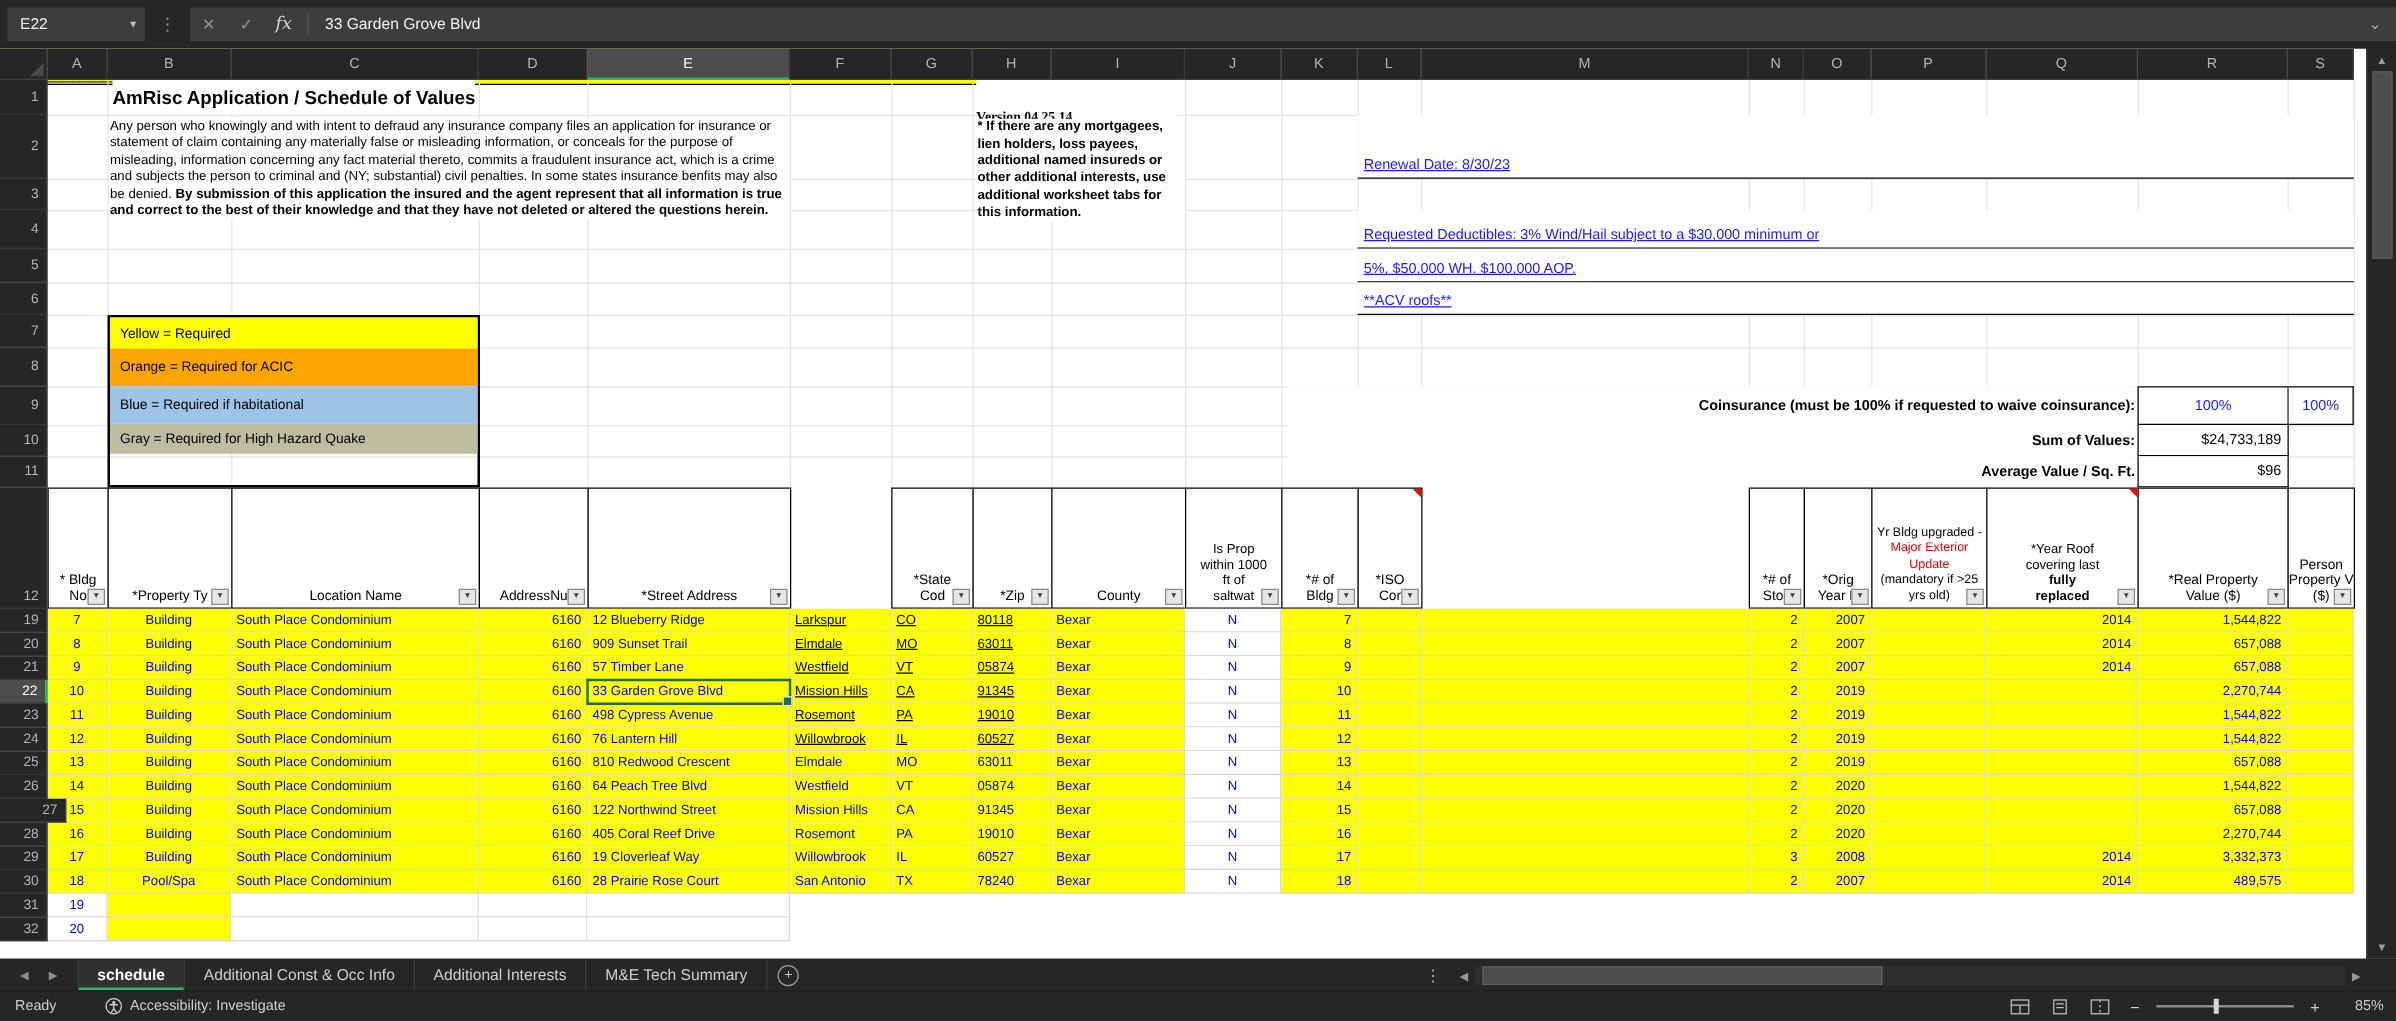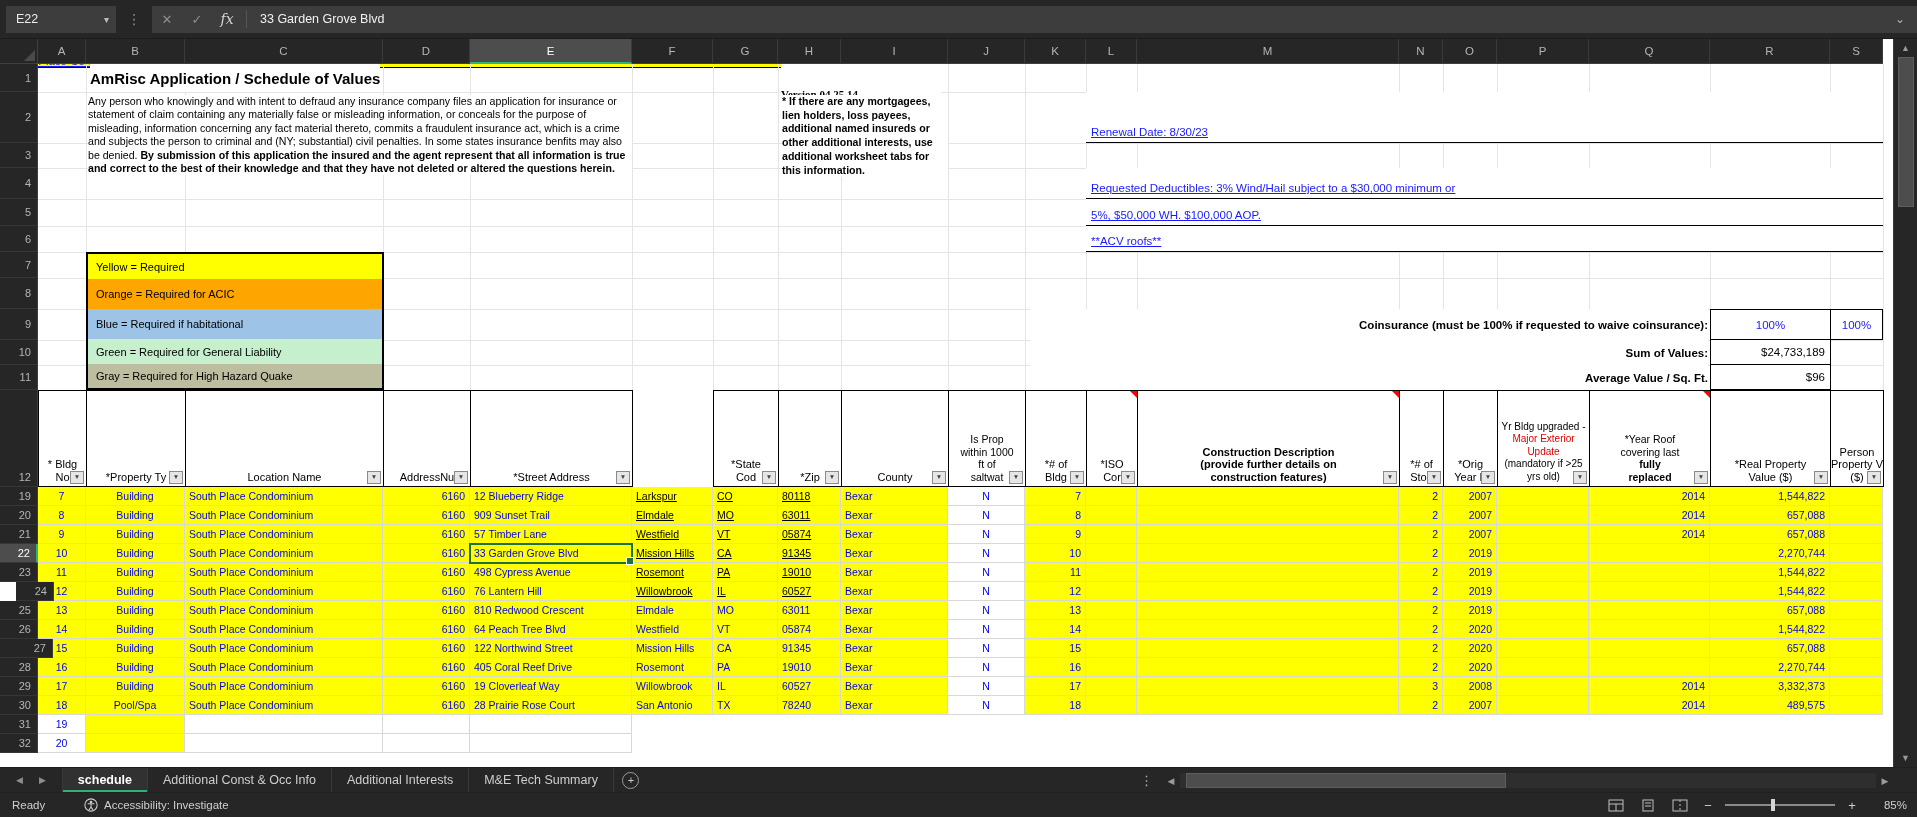--- a/index.html
+++ b/index.html
@@ -163,21 +163,20 @@
         <span class="bluelink">5%, $50,000 WH. $100,000 AOP.</span>
       </div>
     <div class="blueline r6">
         <span class="bluelink">**ACV roofs**</span>
       </div>
 
     <div id="legendbox">
         <div class="legendrow" style="height: 25px; background: rgb(255, 255, 0);">Yellow = Required</div>
         <div class="legendrow" style="height: 30px; background: rgb(255, 165, 0);">Orange = Required for ACIC</div>
         <div class="legendrow" style="height: 30px; background: rgb(157, 195, 230);">Blue = Required if habitational</div>
-        <div class="legendrow" style="height: 25px; background: rgb(198, 239, 206);">Green = Required for General Liability</div>
         <div class="legendrow" style="height: 24px; background: rgb(189, 189, 160);">Gray = Required for High Hazard Quake</div>
       </div>
 
     <div class="sumlabel sl9">Coinsurance (must be 100% if requested to waive coinsurance):</div>
     <div class="sumlabel sl10">Sum of Values:</div>
     <div class="sumlabel sl11">Average Value / Sq. Ft.</div>
     <div class="sumval v9a">100%</div>
     <div class="sumval v9b">100%</div>
     <div class="sumval v10">$24,733,189</div>
     <div class="sumval v11">$96</div>
@@ -239,21 +238,21 @@
       <div class="rowhead" style="position: absolute; left: 0px; top: 239px; width: 38px; height: 31px;">8</div>
       <div class="rowhead" style="position: absolute; left: 0px; top: 270px; width: 38px; height: 31px;">9</div>
       <div class="rowhead" style="position: absolute; left: 0px; top: 301px; width: 38px; height: 25px;">10</div>
       <div class="rowhead" style="position: absolute; left: 0px; top: 326px; width: 38px; height: 25px;">11</div>
       <div class="rowhead tall" style="position: absolute; left: 0px; top: 351px; width: 38px; height: 97px;">12</div>
       <div class="rowhead" style="position: absolute; left: 0px; top: 448px; width: 38px; height: 19px;">19</div>
       <div class="rowhead" style="position: absolute; left: 0px; top: 467px; width: 38px; height: 19px;">20</div>
       <div class="rowhead" style="position: absolute; left: 0px; top: 486px; width: 38px; height: 19px;">21</div>
       <div class="rowhead sel" style="position: absolute; left: 0px; top: 505px; width: 38px; height: 19px;">22</div>
       <div class="rowhead" style="position: absolute; left: 0px; top: 524px; width: 38px; height: 19px;">23</div>
-      <div class="rowhead" style="position: absolute; left: 16px; top: 543px; width: 38px; height: 19px;">24</div>
+      <div class="rowhead" style="position: absolute; left: 0px; top: 543px; width: 38px; height: 19px;">24</div>
       <div class="rowhead" style="position: absolute; left: 0px; top: 562px; width: 38px; height: 19px;">25</div>
       <div class="rowhead" style="position: absolute; left: 0px; top: 581px; width: 38px; height: 19px;">26</div>
       <div class="rowhead" style="position: absolute; left: 0px; top: 600px; width: 53px; height: 19px;">27</div>
       <div class="rowhead" style="position: absolute; left: 0px; top: 619px; width: 38px; height: 19px;">28</div>
       <div class="rowhead" style="position: absolute; left: 0px; top: 638px; width: 38px; height: 19px;">29</div>
       <div class="rowhead" style="position: absolute; left: 0px; top: 657px; width: 38px; height: 19px;">30</div>
       <div class="rowhead" style="position: absolute; left: 0px; top: 676px; width: 38px; height: 19px; text-align: right;">31</div>
       <div class="rowhead" style="position: absolute; left: 0px; top: 695px; width: 38px; height: 19px;">32</div>
       <div class="hdr" style="position: absolute; left: 38px; top: 351px; width: 49px; height: 97px;"><span>* Bldg
 No</span><div class="filter-btn">▼</div></div>
@@ -266,23 +265,20 @@
       <div class="hdr" style="position: absolute; left: 778px; top: 351px; width: 64px; height: 97px;"><span>*Zip</span><div class="filter-btn">▼</div></div>
       <div class="hdr" style="position: absolute; left: 841px; top: 351px; width: 108px; height: 97px;"><span>County</span><div class="filter-btn">▼</div></div>
       <div class="hdr" style="position: absolute; left: 948px; top: 351px; width: 78px; height: 97px; font-size: 10.5px;"><span>Is Prop
 within 1000
 ft of
 saltwat</span><div class="filter-btn">▼</div></div>
       <div class="hdr" style="position: absolute; left: 1025px; top: 351px; width: 62px; height: 97px;"><span>*# of
 Bldg</span><div class="filter-btn">▼</div></div>
       <div class="hdr" style="position: absolute; left: 1086px; top: 351px; width: 52px; height: 97px;"><span>*ISO
 Cor</span><div class="filter-btn">▼</div><div class="cmark"></div></div>
-      <div class="hdr hb" style="position: absolute; left: 1137px; top: 351px; width: 263px; height: 97px;"><span>Construction Description
-(provide further details on
-construction features)</span><div class="filter-btn">▼</div><div class="cmark"></div></div>
       <div class="hdr" style="position: absolute; left: 1399px; top: 351px; width: 45px; height: 97px;"><span>*# of
 Stori</span><div class="filter-btn">▼</div></div>
       <div class="hdr" style="position: absolute; left: 1443px; top: 351px; width: 55px; height: 97px;"><span>*Orig
 Year B</span><div class="filter-btn">▼</div></div>
       <div class="hdr" style="position: absolute; left: 1497px; top: 351px; width: 93px; height: 97px; font-size: 10px;"><span>Yr Bldg upgraded -
 </span><span class="red">Major Exterior
 Update
 </span><span>(mandatory if &gt;25
 yrs old)</span><div class="filter-btn">▼</div></div>
       <div class="hdr" style="position: absolute; left: 1589px; top: 351px; width: 122px; height: 97px; font-size: 10.5px;"><span>*Year Roof

